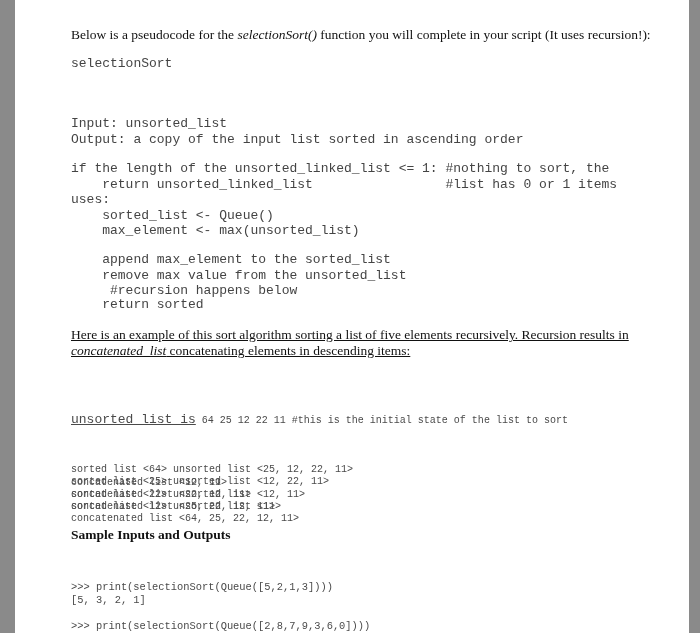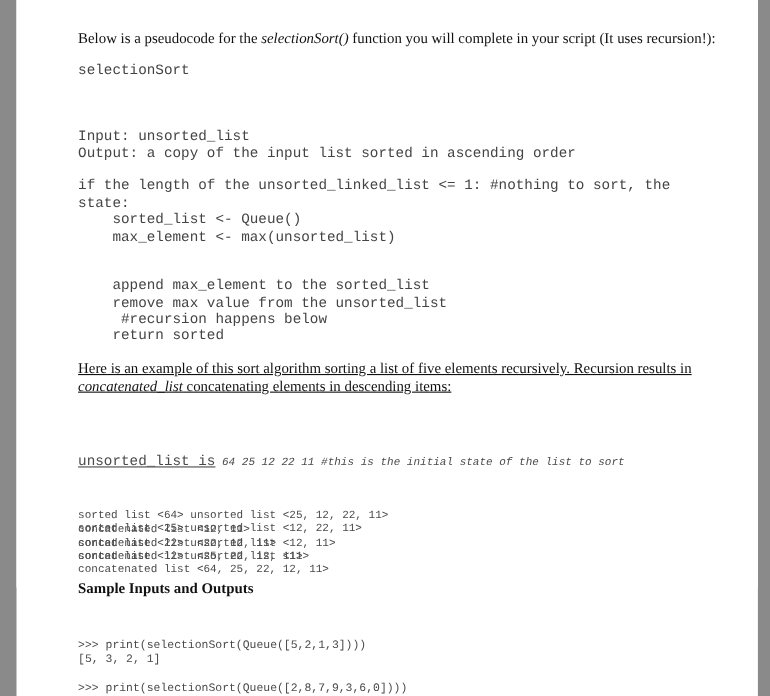--- a/index.html
+++ b/index.html
@@ -51,40 +51,40 @@
       position: absolute;
       left: 56px;
       white-space: pre;
     }
     .code-lg { font-size: 13px; line-height: 15.5px; }
     .code-sm { font-size: 10px; line-height: 12.3px; color: #4a4a4a; }
     .code-md { font-size: 10.4px; line-height: 12.5px; color: #4a4a4a; }
     .line { display: block; height: auto; }
     .mixed-line { display: block; }
     .mixed-line .big { font-size: 13px; text-decoration: underline; }
-    .mixed-line .small { font-size: 10px; font-style: italic; }
+    .mixed-line .small { font-size: 10px; }
   </style>
 </head>
 <body>
 
 <div class="side-bar-left"></div>
 <div class="side-bar-right"></div>
 
 <div class="page">
 
   <div class="serif" style="top:27px;"><span>Below is a pseudocode for the </span><i>selectionSort()</i><span> function you will complete in your script (It uses recursion!):</span></div>
 
   <div class="mono code-lg" style="top:56px;">selectionSort</div>
 
   <div class="mono code-lg" style="top:85px;">
     <span class="line">Input: unsorted_list</span><span class="line">Output: a copy of the input list sorted in ascending order</span>
   </div>
 
   <div class="mono code-lg" style="top:130px;">
-    <span class="line">if the length of the unsorted_linked_list &lt;= 1: #nothing to sort, the</span><span class="line">state:</span><span class="line">    sorted_list &lt;- Queue()</span><span class="line">    max_element &lt;- max(unsorted_list)</span>
+    <span class="line">if the length of the unsorted_linked_list &lt;= 1: #nothing to sort, the</span><span class="line">    return unsorted_linked_list                 #list has 0 or 1 items</span><span class="line">uses:</span><span class="line">    sorted_list &lt;- Queue()</span><span class="line">    max_element &lt;- max(unsorted_list)</span>
   </div>
 
   <div class="mono code-lg" style="top:221px;">
     <span class="line">    append max_element to the sorted_list</span><span class="line">    remove max value from the unsorted_list</span><span class="line">     #recursion happens below</span>
   </div>
 
   <div class="mono code-lg" style="top:297px;">    return sorted</div>
 
   <div class="serif" style="top:327px; white-space:normal; width:580px;text-decoration:underline;"><span>Here is an example of this sort algorithm sorting a list of five elements recursively. Recursion results in</span><br><i>concatenated_list</i><span> concatenating elements in descending items:</span></div>
 

